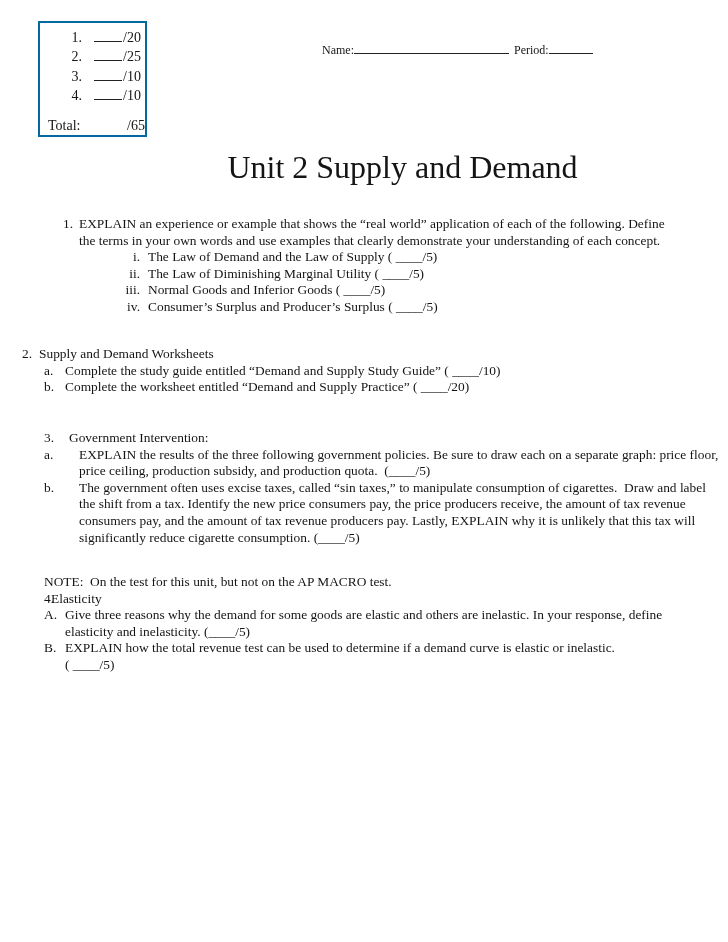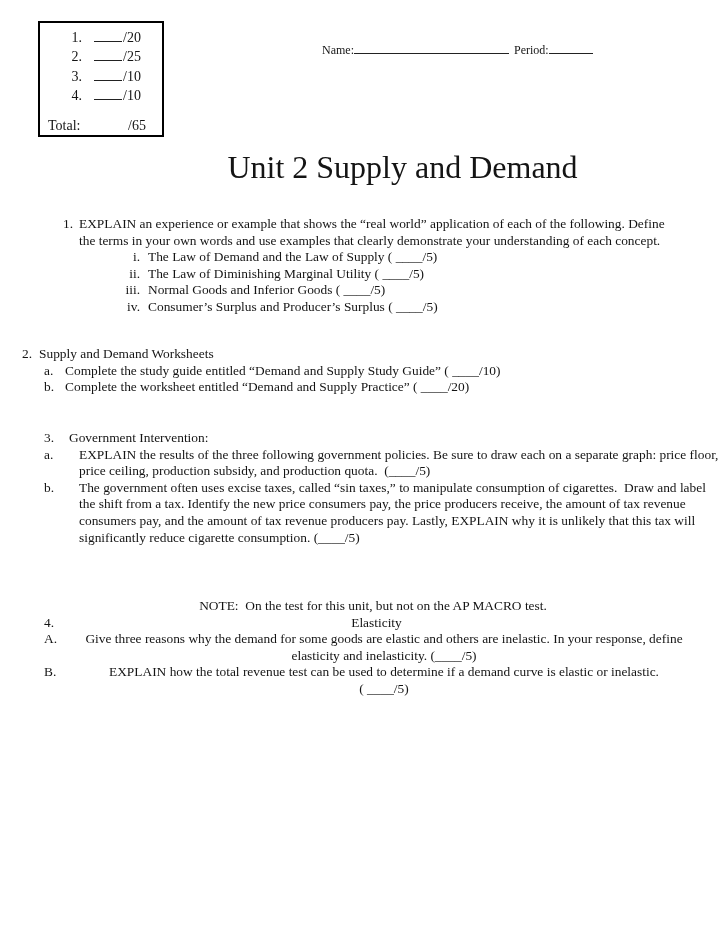--- a/index.html
+++ b/index.html
@@ -8,22 +8,22 @@
     width:728px;height:942px;
     background:#ffffff;
     font-family:"Liberation Serif","DejaVu Serif",serif;
     color:#141414;
     overflow:hidden;
     margin:0 auto;
   }
   
   .score-box{
     position:absolute;left:38px;top:21px;
-    width:126px;height:116px;
-    border:2px solid #000000;
+    width:109px;height:116px;
+    border:2px solid #0369a1;
     box-sizing:border-box;
     padding-top:5px;
     font-size:14px;
   }
   .sb-row{height:19.4px;line-height:19.4px;white-space:nowrap;}
   .sb-num{display:inline-block;width:42px;text-align:right;}
   .sb-blank{display:inline-block;width:28px;margin-left:12px;border-bottom:1.4px solid #222;}
   .sb-denom{display:inline-block;margin-left:1px;}
   .sb-total{display:flex;margin-top:10px;padding-left:8px;font-weight:normal;line-height:19.4px;}
   .sb-total-label{width:80px;}
@@ -57,21 +57,21 @@
   .q2 .main .txt{margin-left:17px;}
   .q2-sub .num{left:22px;}
   .q2-sub .txt{margin-left:43px;}
 
   .q3{left:42px;top:430px;width:665px;}
   .q3 .main .txt{margin-left:27px;}
   .q3 .main .num{left:2px;}
   .q3-sub .num{left:2px;}
   .q3-sub .txt{margin-left:37px;width:645px;}
 
-  .q4{left:42px;top:598px;width:660px;text-align:center;}
+  .q4{left:42px;top:574px;width:660px;}
   .q4 .note .txt{margin-left:2px;}
   .q4 .main .num{left:2px;}
   .q4 .main .txt{margin-left:9px;}
   .q4-sub .num{left:2px;}
   .q4-sub .txt{margin-left:23px;width:638px;}
 </style>
 </head>
 <body>
 
 <div class="page">

